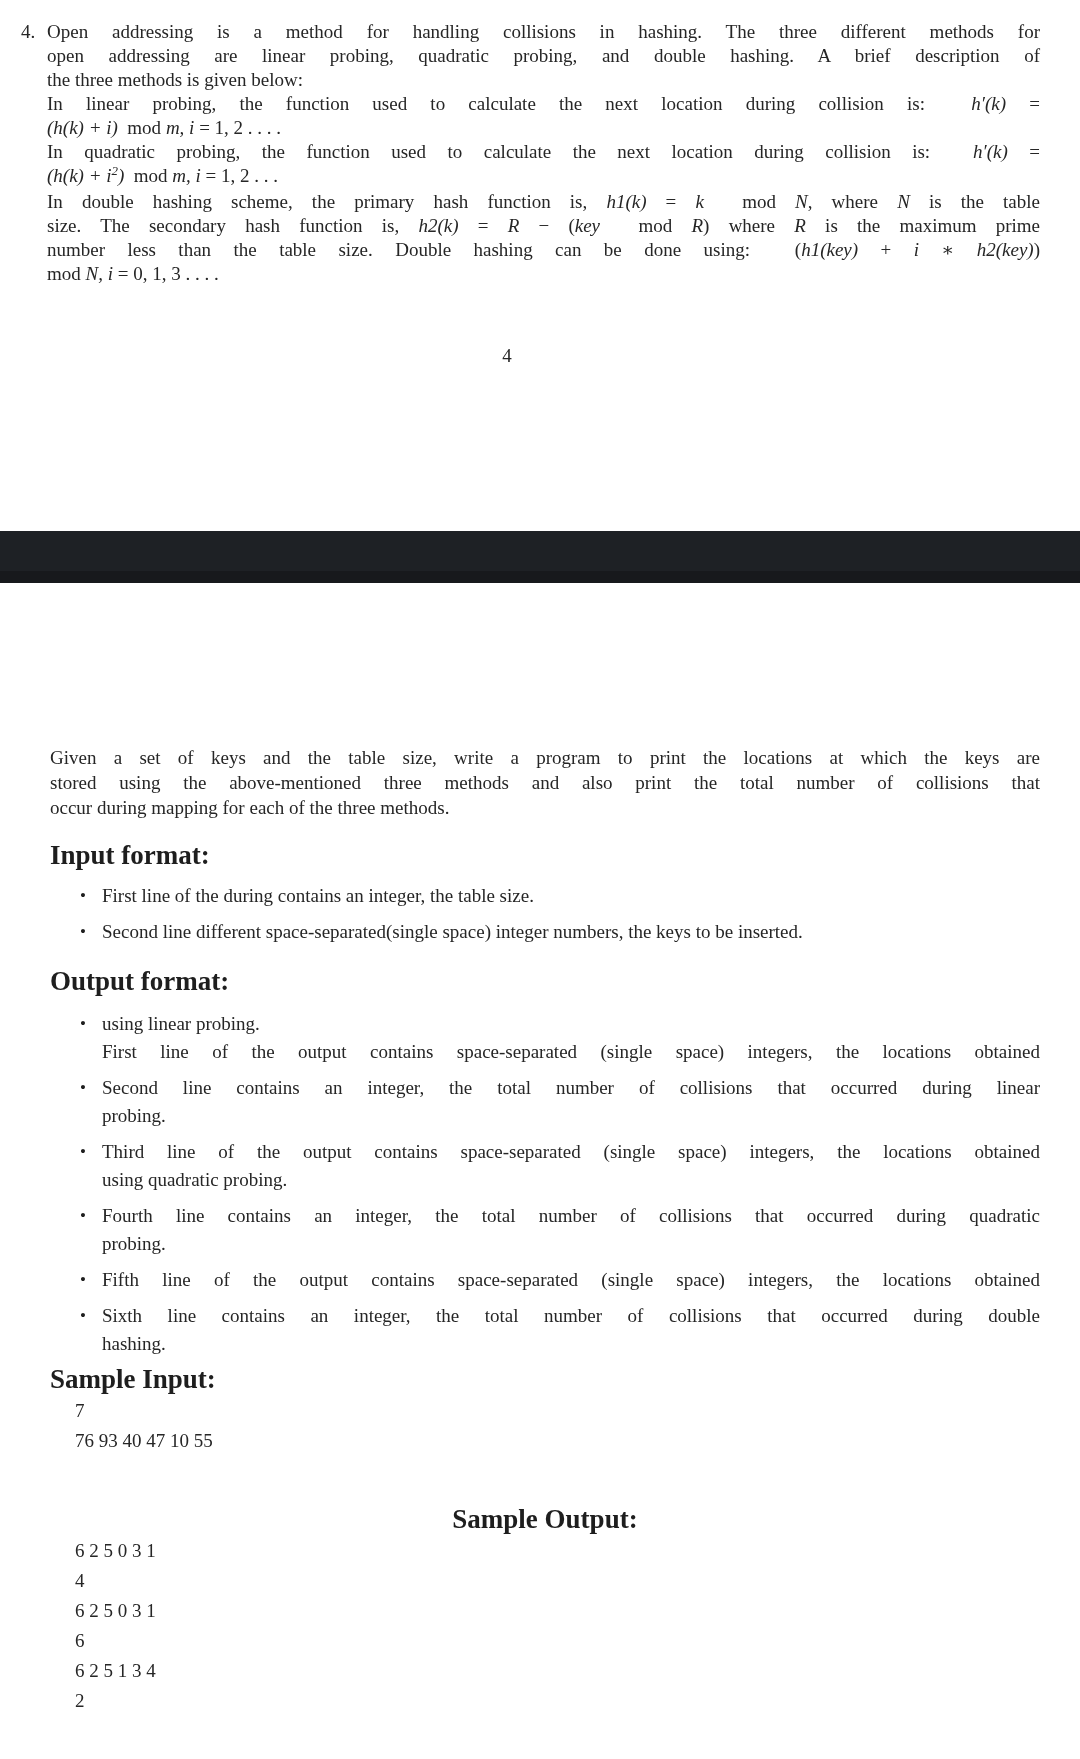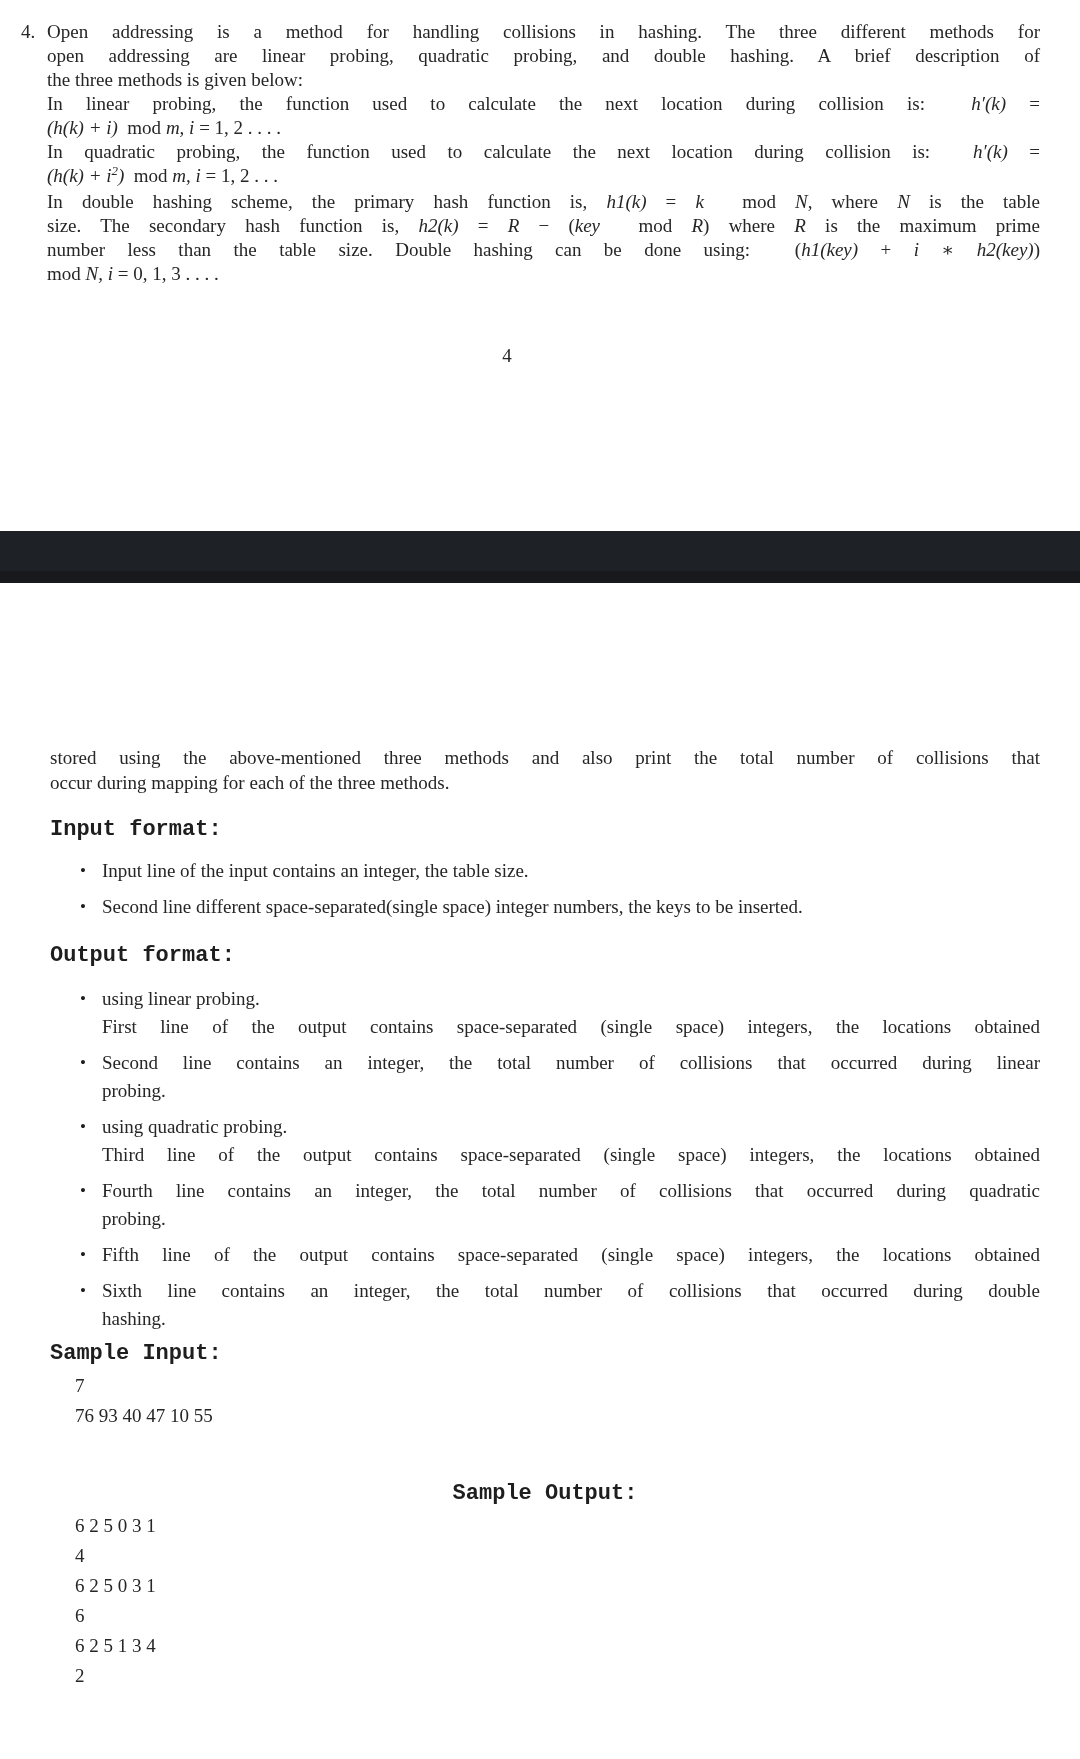--- a/index.html
+++ b/index.html
@@ -39,23 +39,22 @@
     position: absolute; top: 531px; left: 0; width: 1080px; height: 52px;
     background: linear-gradient(to bottom, #1e2125 0%, #1e2125 76%, #17191c 76%, #17191c 100%);
   }
 
   
   #task-block {
     position: absolute; top: 745px; left: 50px; width: 990px;
     font-size: 19px; line-height: 25px;
   }
   .section-heading {
-    font-size: 22px; font-weight: bold; line-height: 26px; margin: 0;
+    font-size: 27px; font-weight: bold; line-height: 26px; margin: 0;
     color: #1e1e1e;
-    font-family: Liberation Mono, monospace;
   }
   #input-format-heading { margin-top: 22px; }
   #output-format-heading { margin-top: 22px; }
   #sample-input-heading { margin-top: 6px; }
   #sample-output-heading { margin-top: 50px; text-align: center; }
 
   ul.fmt-list { list-style: none; margin: 14px 0 0 0; padding: 0; }
   #output-format-list { margin-top: 16px; }
   ul.fmt-list li { position: relative; padding-left: 52px; margin-bottom: 8px; }
   ul.fmt-list li .line { line-height: 28px; }
@@ -94,29 +93,30 @@
       </div>
     </div>
 </div>
 
 <div id="page-number">4</div>
 
 <div id="divider-bar"></div>
 
 <div id="task-block">
   <div id="task-description">
+      <div class="line stretch"><span class="seg-r">Given a set of keys and the table size, write a program to print the locations at which the keys are</span></div>
       <div class="line stretch"><span class="seg-r">stored using the above-mentioned three methods and also print the total number of collisions that</span></div>
       <div class="line"><span class="seg-r">occur during mapping for each of the three methods.</span></div>
     </div>
 
   <h2 id="input-format-heading" class="section-heading">Input format:</h2>
   <ul id="input-format-list" class="fmt-list">
       <li>
         <span class="bullet">•</span>
-        <div class="line">Input line of the input contains an integer, the table size.</div>
+        <div class="line">First line of the during contains an integer, the table size.</div>
       </li>
       <li>
         <span class="bullet">•</span>
         <div class="line">Second line different space-separated(single space) integer numbers, the keys to be inserted.</div>
       </li>
     </ul>
 
   <h2 id="output-format-heading" class="section-heading">Output format:</h2>
   <ul id="output-format-list" class="fmt-list">
       <li>
@@ -124,22 +124,22 @@
         <div class="line">using linear probing.</div>
         <div class="line stretch">First line of the output contains space-separated (single space) integers, the locations obtained</div>
       </li>
       <li>
         <span class="bullet">•</span>
         <div class="line stretch">Second line contains an integer, the total number of collisions that occurred during linear</div>
         <div class="line">probing.</div>
       </li>
       <li>
         <span class="bullet">•</span>
+        <div class="line stretch">Third line of the output contains space-separated (single space) integers, the locations obtained</div>
         <div class="line">using quadratic probing.</div>
-        <div class="line stretch">Third line of the output contains space-separated (single space) integers, the locations obtained</div>
       </li>
       <li>
         <span class="bullet">•</span>
         <div class="line stretch">Fourth line contains an integer, the total number of collisions that occurred during quadratic</div>
         <div class="line">probing.</div>
       </li>
       <li>
         <span class="bullet">•</span>
         <div class="line stretch">Fifth line of the output contains space-separated (single space) integers, the locations obtained</div>
       </li>

